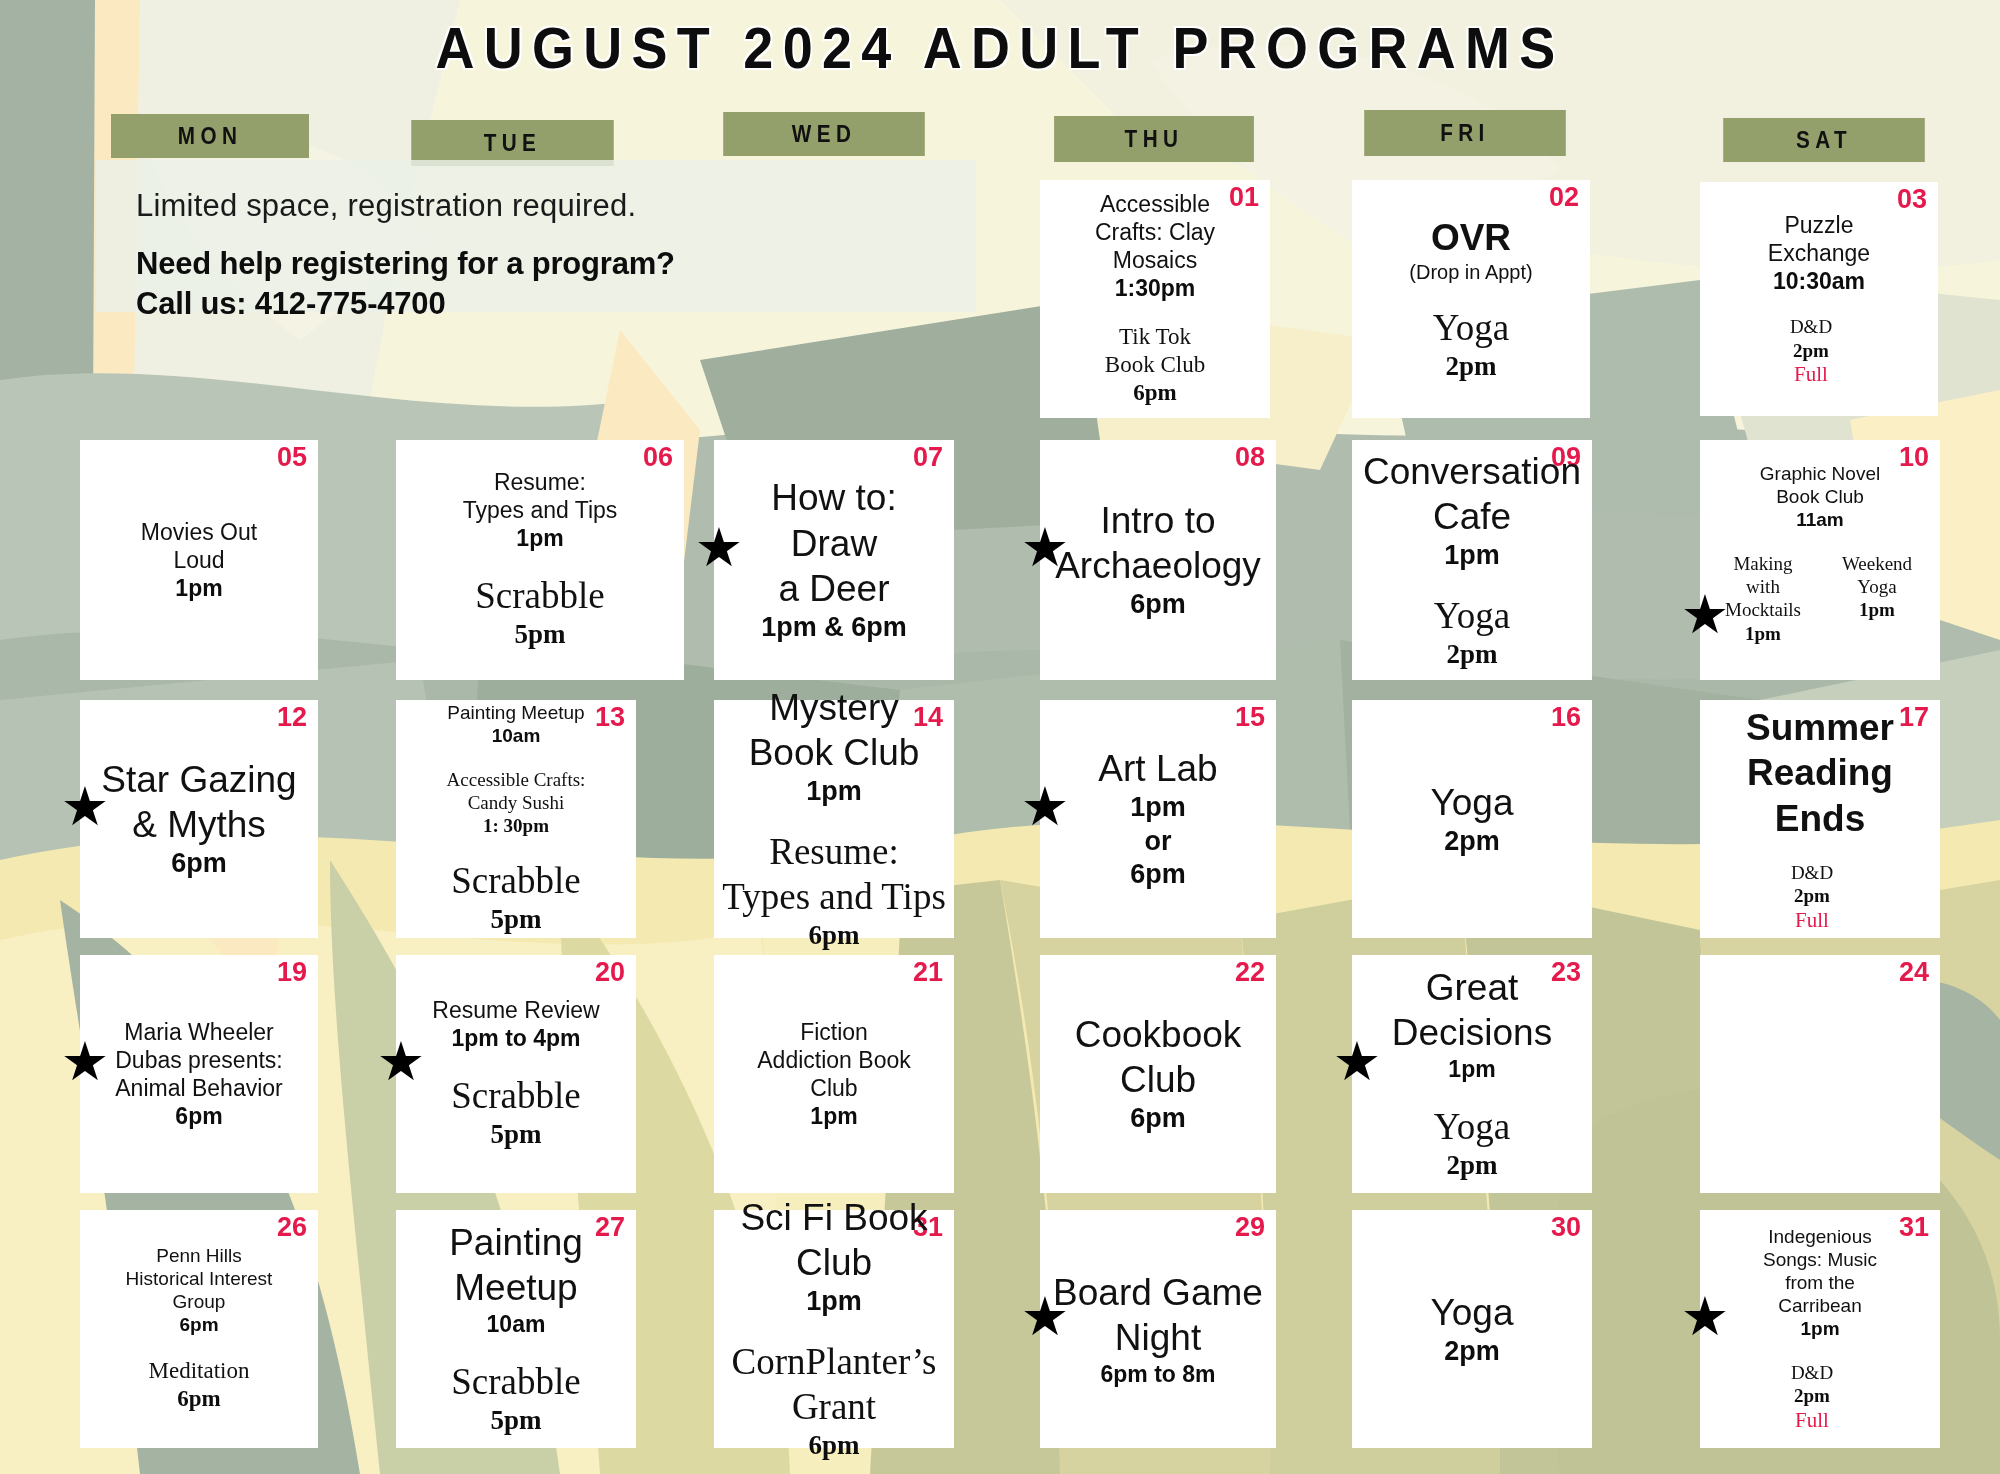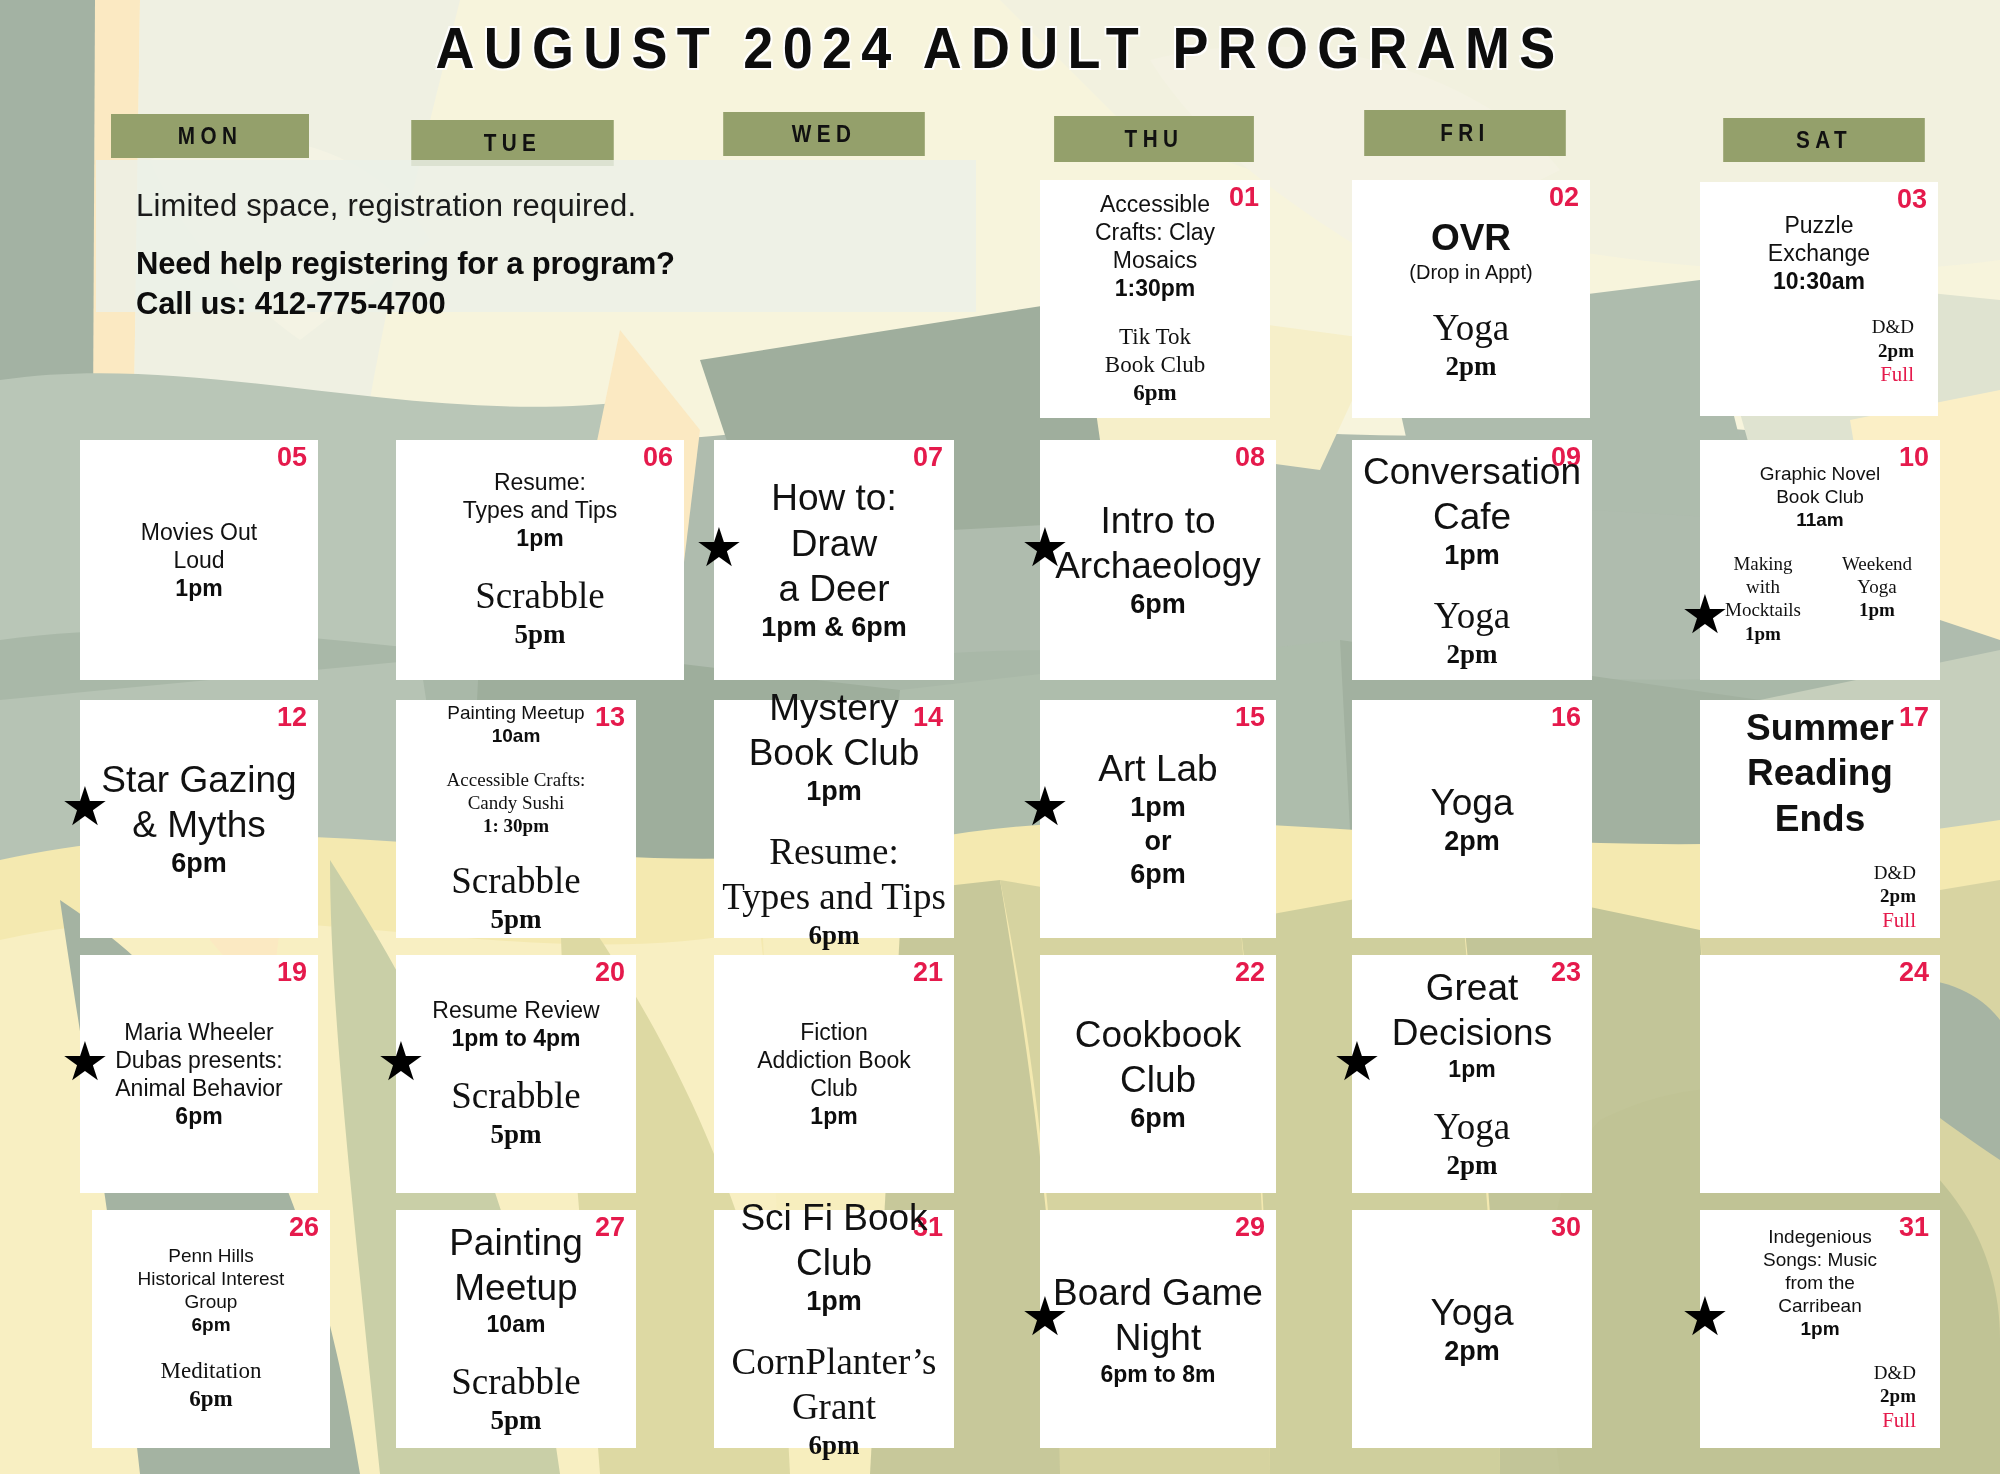--- a/index.html
+++ b/index.html
@@ -120,21 +120,21 @@
   .ev + .ev { margin-top: 20px; font-family: Liberation Serif, serif; }
   .ev .ttl  { font-size: 23px; color: #111; line-height: 1.22; }
   .ev .ttl.small { font-size: 19px; }
   .ev .ttl.big   { font-size: 37px; text-align: center; }
   .ev .ttl.bold  { font-weight: bold; }
   .ev .tm   { font-size: 23px; font-weight: bold; color: #0d0d0d; line-height: 1.25; }
   .ev .tm.small { font-size: 19px; }
   .ev .tm.big { font-size: 27px; }
   .ev .sub  { font-size: 20px; color: #111; line-height: 1.25; }
   .ev .full { font-size: 21px; color: #E51A4C; line-height: 1.2; }
-  .ev.right { text-align: right; padding-right: 16px; }
+  .ev.right { padding-right: 16px; }
 
   
   .starbadge {
     position: absolute;
     left: -22px;
     width: 54px;
     height: 54px;
     color: #000;
     font-size: 54px;
     line-height: 50px;
@@ -512,21 +512,21 @@
         <span class="starbadge" style="top: 80.92px;">★</span>
       </div>
     </div>
   <div class="cell" style="left:1700px; top:955px; width:240px; height:238px;">
       <div class="cell-inner">
         <div class="daynum">24</div>
         <div class="events"></div>
       </div>
     </div>
 
-  <div class="cell" style="left:92px; top:1210px; width:238px; height:238px;">
+  <div class="cell" style="left:80px; top:1210px; width:238px; height:238px;">
       <div class="cell-inner">
         <div class="daynum">26</div>
         <div class="events">
           <div class="ev">
             <div class="ttl small">Penn Hills<br>Historical Interest<br>Group</div>
             <div class="tm small">6pm</div>
           </div>
           <div class="ev">
             <div class="ttl">Meditation</div>
             <div class="tm">6pm</div>

